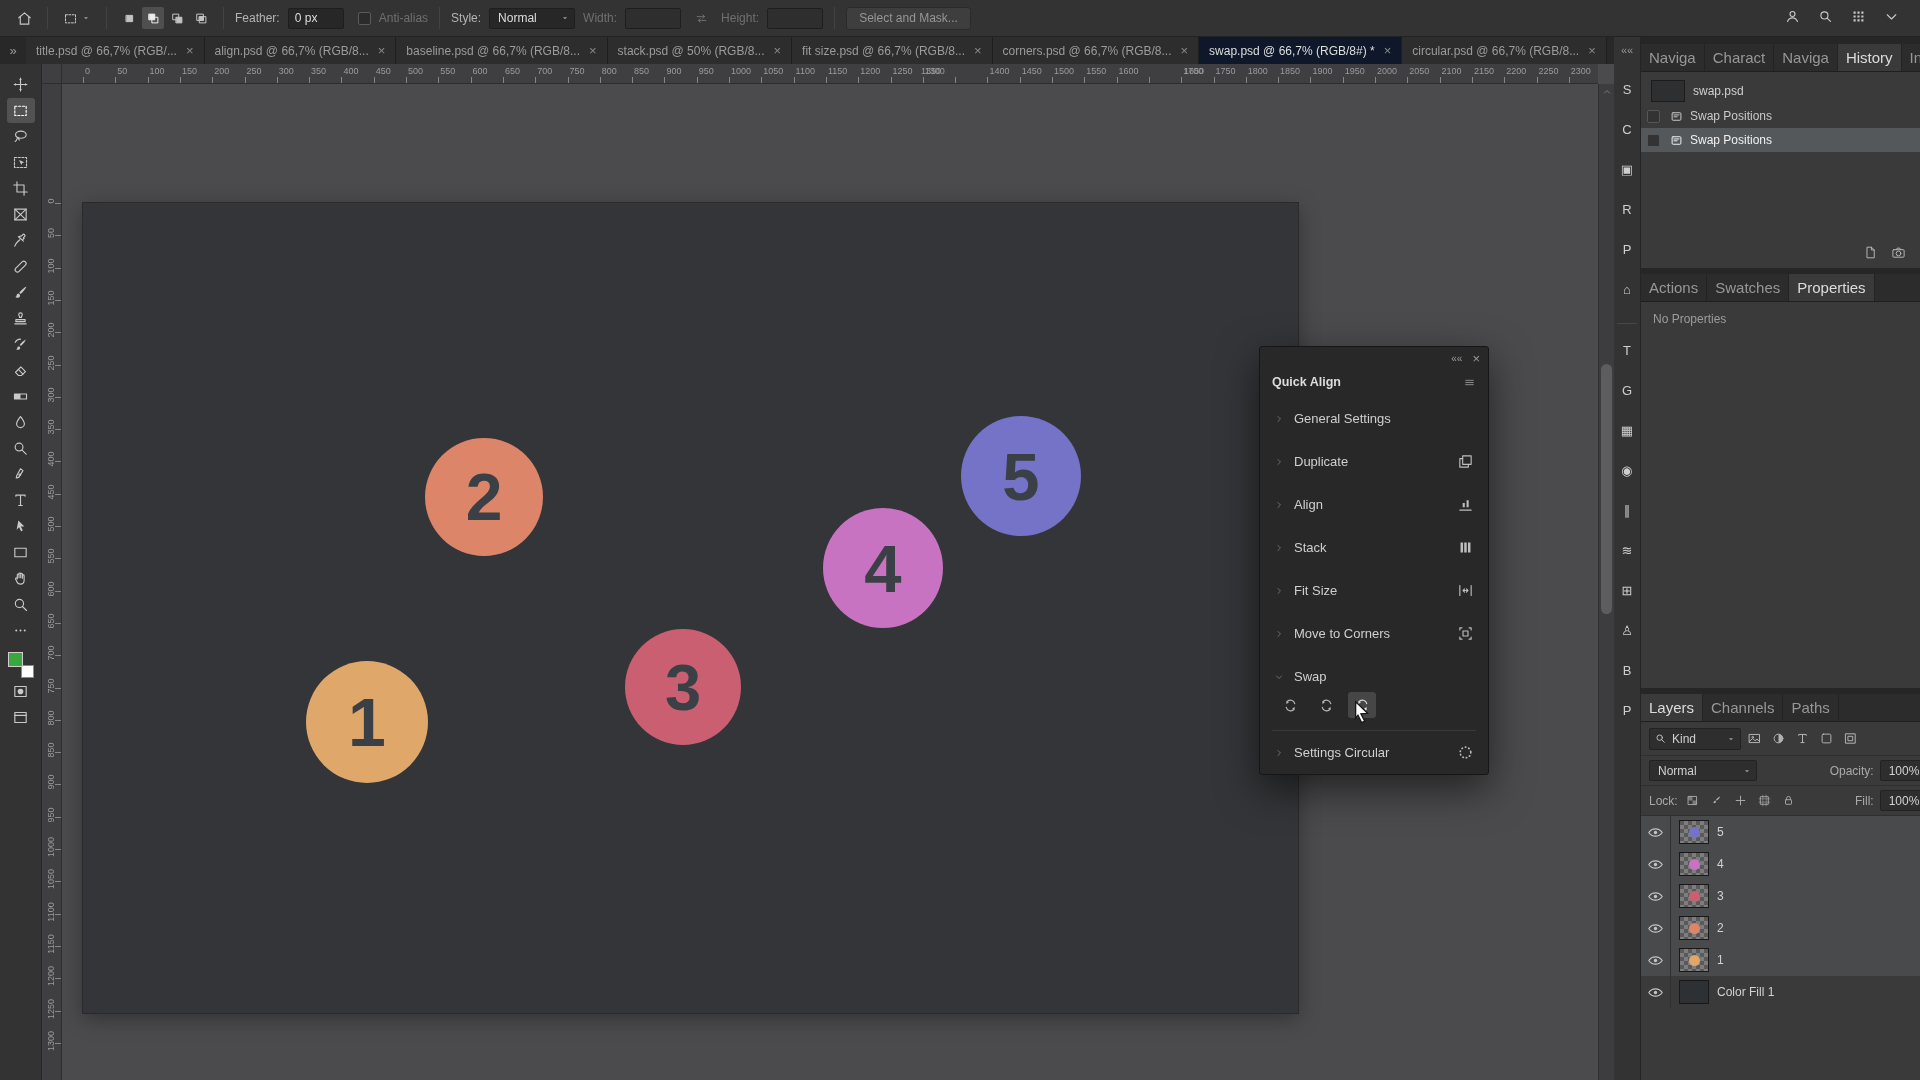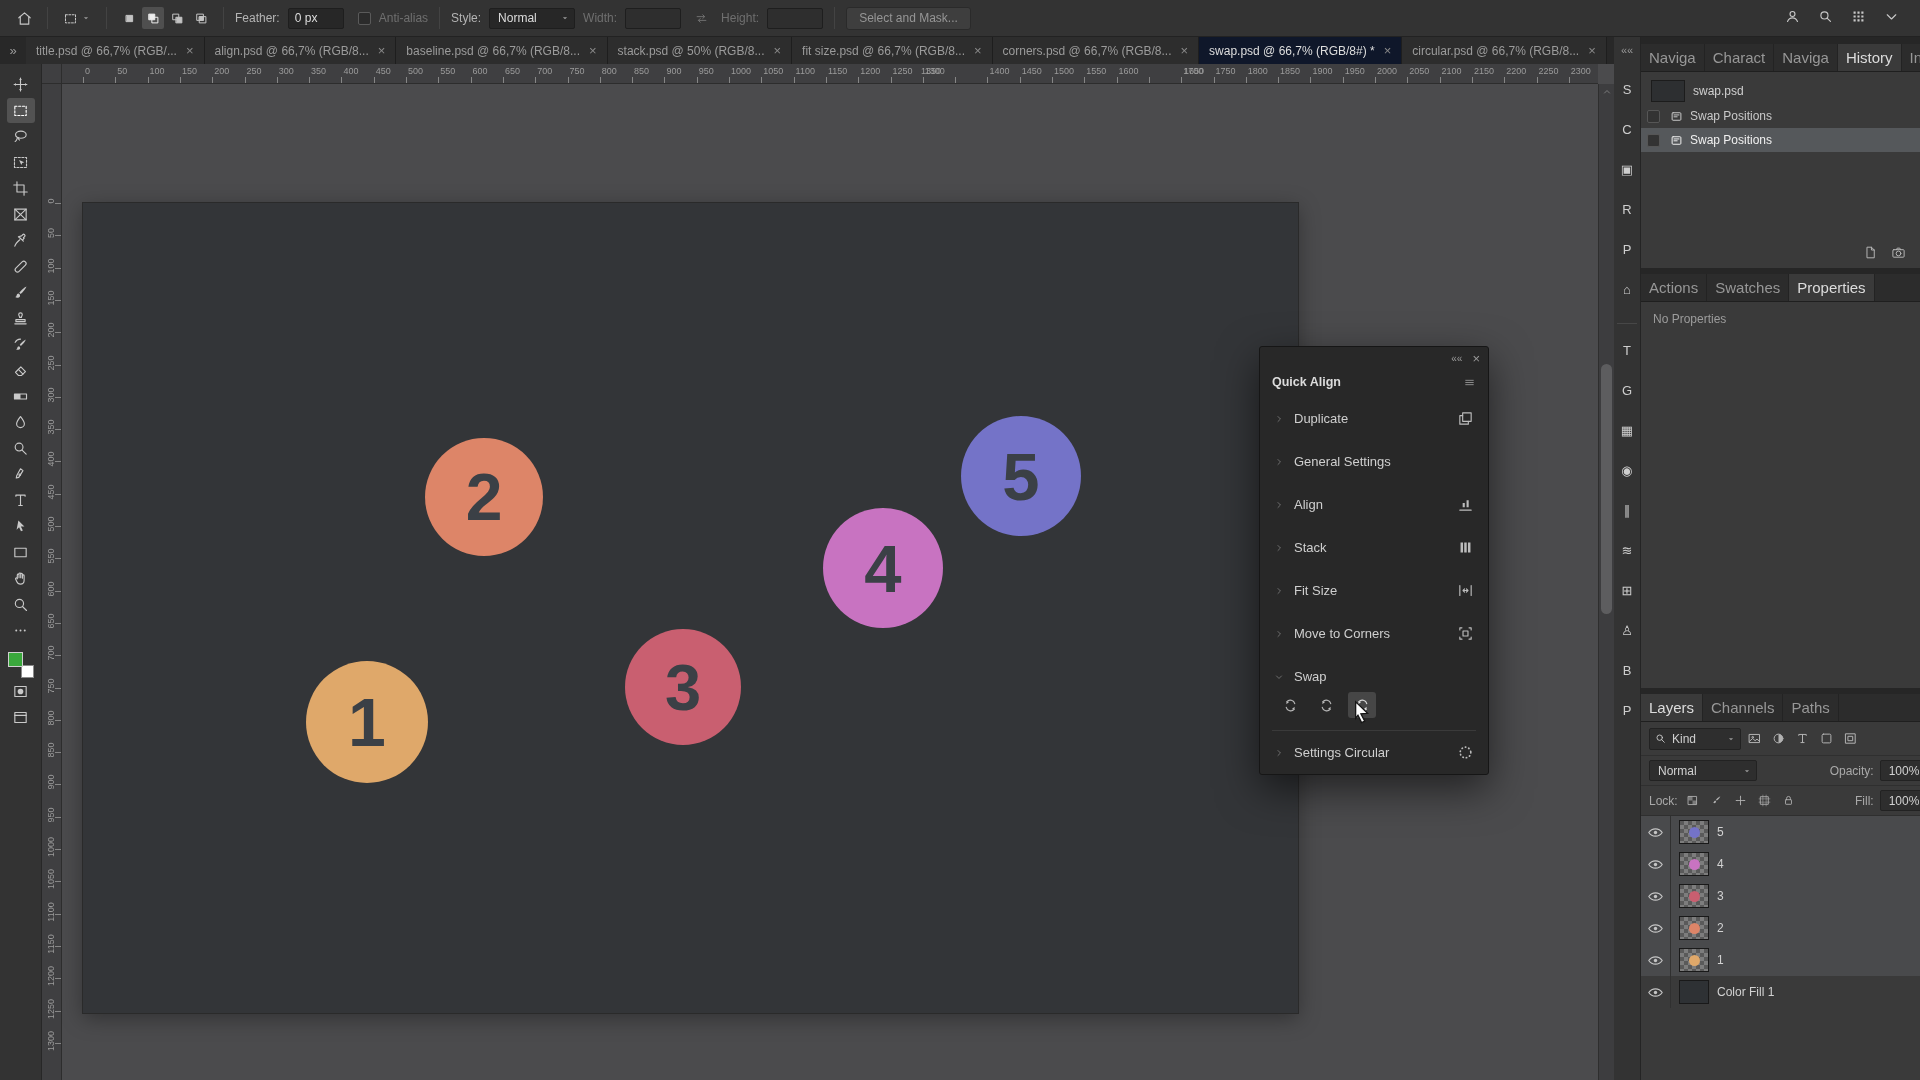--- a/index.html
+++ b/index.html
@@ -661,35 +661,35 @@
           </svg>
         </span>
     </div>
     <div id="qaRows">
         <div class="qa-row">
           <span class="icon qa-chev">
             <svg viewBox="0 0 24 24" fill="none" stroke="currentColor" stroke-width="1.6" stroke-linecap="round" stroke-linejoin="round">
               <path d="M9.5 6l6 6-6 6"></path>
             </svg>
           </span>
+          <span>General Settings</span>
+        </div>
+        <div class="qa-row">
+          <span class="icon qa-chev">
+            <svg viewBox="0 0 24 24" fill="none" stroke="currentColor" stroke-width="1.6" stroke-linecap="round" stroke-linejoin="round">
+              <path d="M9.5 6l6 6-6 6"></path>
+            </svg>
+          </span>
           <span>Duplicate</span>
           <span class="icon qa-right">
             <svg viewBox="0 0 24 24" fill="none" stroke="currentColor" stroke-width="1.6" stroke-linecap="round" stroke-linejoin="round">
               <rect x="8" y="4" width="12" height="12"></rect>
               <path d="M16 16v4H4V8h4"></path>
             </svg>
           </span>
-        </div>
-        <div class="qa-row">
-          <span class="icon qa-chev">
-            <svg viewBox="0 0 24 24" fill="none" stroke="currentColor" stroke-width="1.6" stroke-linecap="round" stroke-linejoin="round">
-              <path d="M9.5 6l6 6-6 6"></path>
-            </svg>
-          </span>
-          <span>General Settings</span>
         </div>
         <div class="qa-row">
           <span class="icon qa-chev">
             <svg viewBox="0 0 24 24" fill="none" stroke="currentColor" stroke-width="1.6" stroke-linecap="round" stroke-linejoin="round">
               <path d="M9.5 6l6 6-6 6"></path>
             </svg>
           </span>
           <span>Align</span>
           <span class="icon qa-right">
             <svg viewBox="0 0 24 24" fill="none" stroke="currentColor" stroke-width="1.6" stroke-linecap="round" stroke-linejoin="round">

